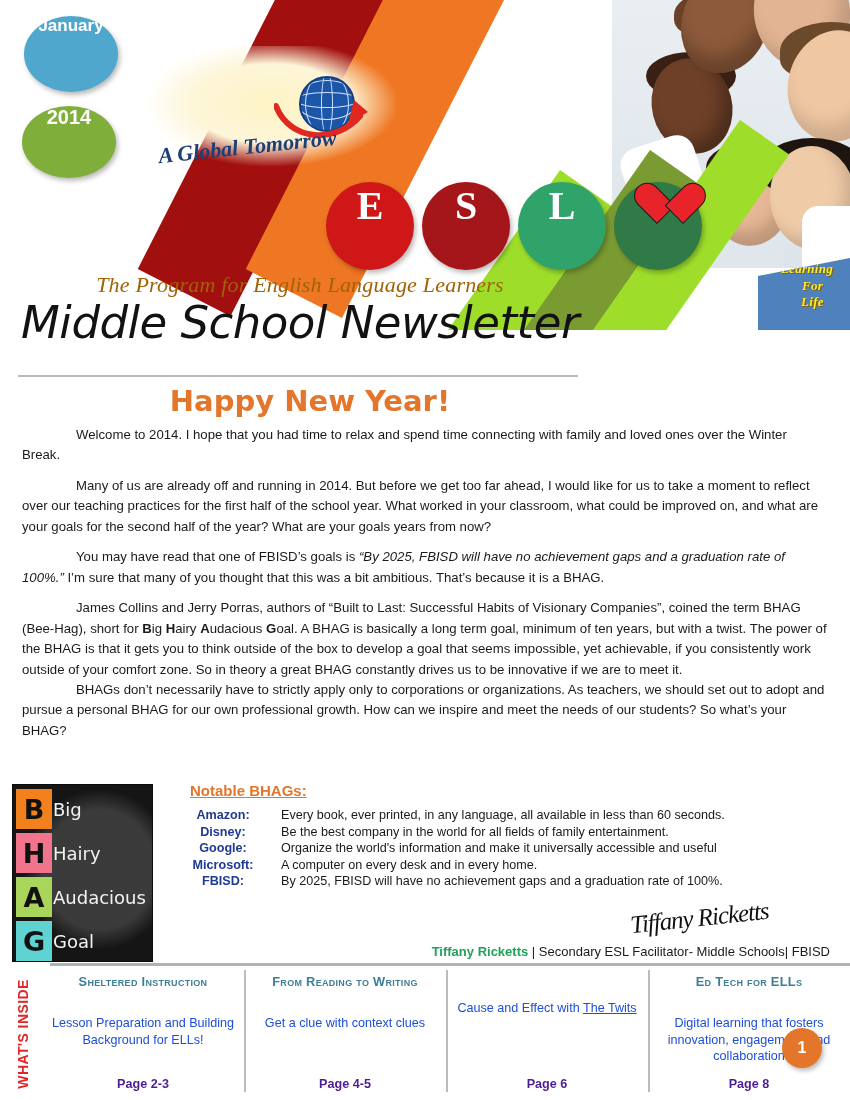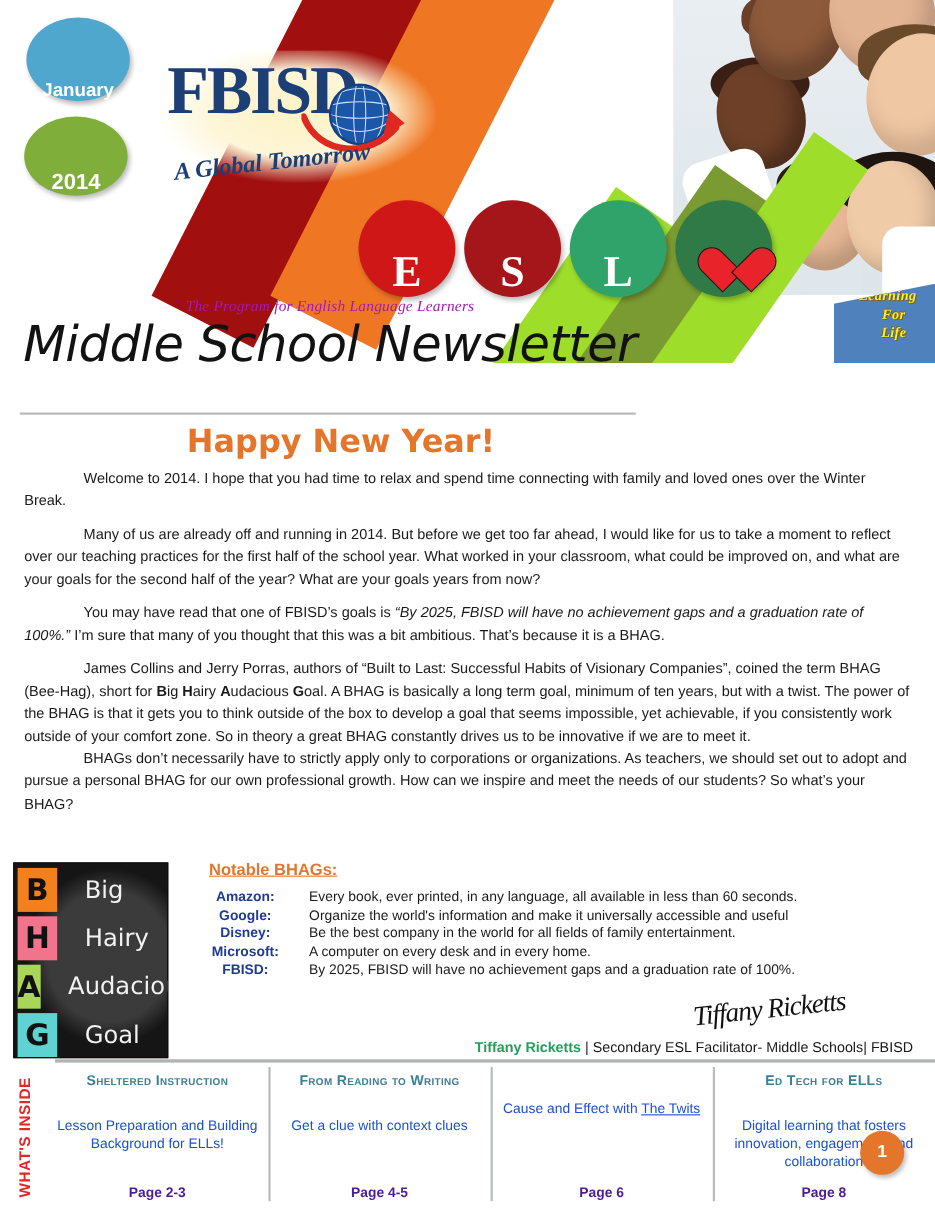--- a/index.html
+++ b/index.html
@@ -78,21 +78,21 @@
   .lfl span {
     display:block; text-align:center; color:#f2f13a;
     font-family:"Liberation Serif", serif; font-weight:bold; font-style:italic;
     font-size:13px; line-height:1.28; letter-spacing:.3px;
     text-shadow: 1px 1px 0 #8a5a00, -0.5px -0.5px 0 #8a5a00;
     margin-left: 17px;
   }
   .lfl span:first-child { padding-top:3px; margin-left:6px;}
 
   
-  .bubble { position:absolute; border-radius:50%; display:flex; align-items:flex-end; justify-content:center;
+  .bubble { position:absolute; border-radius:50%; display:flex; align-items:flex-start; justify-content:center;
             color:#fff; font-weight:bold; box-shadow: 2px 3px 5px rgba(0,0,0,.28); }
   .b-jan { left:24px; top:16px; width:94px; height:76px; background:#4fa7cd; font-size:17px; }
   .b-2014{ left:22px; top:106px; width:94px; height:72px; background:#7fae3a; font-size:20px; }
 
   
   .c-e { left:326px; top:182px; width:88px; height:88px; background:#cf1717; font-size:40px; font-family:"Liberation Serif",serif;}
   .c-s { left:422px; top:182px; width:88px; height:88px; background:#a4161a; font-size:40px; font-family:"Liberation Serif",serif;}
   .c-l { left:518px; top:182px; width:88px; height:88px; background:#2fa36a; font-size:40px; font-family:"Liberation Serif",serif;}
   .c-h { left:614px; top:182px; width:88px; height:88px; background:#2f7a46; }
   .heart { width:46px; height:46px; position:relative; }
@@ -114,21 +114,21 @@
   .gl1{ left:4px; top:-6px; width:44px; height:64px; }
   .gl2{ left:20px; top:-6px; width:12px; height:64px; }
   .gl3{ left:-6px; top:14px; width:64px; height:16px; border-radius:50%; }
   .gl4{ left:-6px; top:2px; width:64px; height:40px; border-radius:50%; }
   .logo-arrow { position:absolute; left:128px; top:52px; width:96px; height:46px; }
   .logo-tag { position:absolute; left:12px; top:88px; font-family:"Liberation Serif",serif; font-style:italic;
               font-weight:bold; font-size:22px; color:#1c3f76; transform: rotate(-6deg); }
 
   
   .mast { position:absolute; left:0; top:272px; width:600px; text-align:center; }
-  .mast-sub1 { font-family:"Liberation Serif", serif; font-style:italic; font-size:14px; color:#a21caf; letter-spacing:.2px; }
+  .mast-sub1 { font-family:"Liberation Serif", serif; font-style:italic; font-size:22px; color:#a16207; letter-spacing:.2px; }
   .mast-title { font-family:"DejaVu Sans", sans-serif; font-style:italic; font-size:45px; color:#121212;
                 line-height:1.06; margin-top:1px; letter-spacing:-0.5px; }
   .mast-sub2 { font-size:14.5px; color:#7d1f22; font-weight:bold; font-variant:small-caps;
                letter-spacing:.2px; margin-top:2px; }
   .rule { position:absolute; left:18px; top:375px; width:560px; height:2px; background:#b9b9b9; }
 
   .h1-happy { position:absolute; left:0; top:384px; width:620px; text-align:center;
               color:#e3762a; font-size:29px; font-weight:bold; font-family:"DejaVu Sans", sans-serif;}
 
   
@@ -143,21 +143,21 @@
   .bhag-board {
     position:absolute; left:12px; top:784px; width:141px; height:178px;
     background:
       radial-gradient(ellipse at 62% 48%, rgba(255,255,255,.16) 0 46%, rgba(255,255,255,0) 62%),
       #151515;
     border:1px solid #0b0b0b; overflow:hidden;
   }
   .bhag-row { position:absolute; left:0; width:141px; height:44px; display:flex; align-items:center; }
   .bhag-chip { width:36px; height:40px; margin-left:3px; display:flex; align-items:center; justify-content:center;
                font-family:"DejaVu Sans", sans-serif; font-weight:bold; font-size:27px; color:#111; }
-  .bhag-word { margin-left:25px; color:#f2f2f2; font-size:22px; font-family:"DejaVu Sans", sans-serif; }
+  .bhag-word { margin-left:1px; color:#f2f2f2; font-size:18px; font-family:"DejaVu Sans", sans-serif; }
 
   
   .notable-title { position:absolute; left:190px; top:782px; font-size:15px; font-weight:bold; color:#e3762a;
                    text-decoration:underline; }
   .notable-list { position:absolute; left:175px; top:808px; width:660px; }
   .nb-row { display:flex; margin-bottom:2.5px; }
   .nb-name { width:96px; text-align:center; font-weight:bold; font-size:12.6px; color:#1f3a93; }
   .nb-text { margin-left:10px; font-size:12.6px; color:#1a1a1a; }
 
   
@@ -216,21 +216,20 @@
     <div class="stripe stripe-olive"></div>
     <div class="stripe stripe-lime-b"></div>
 
     <div class="lfl">
       <span>Learning</span>
       <span>For</span>
       <span>Life</span>
     </div>
 
     <div class="logo">
-      <div class="logo-word">FBISD</div>
       <div class="logo-globe">
         <div class="gl gl1"></div>
           <div class="gl gl2"></div>
           <div class="gl gl3"></div>
           <div class="gl gl4"></div>
       </div>
       <svg class="logo-arrow" viewBox="0 0 96 46">
         <path d="M2,8 C16,44 62,46 86,18" stroke="#e02720" stroke-width="6" fill="none" stroke-linecap="round"></path>
         <polygon points="80,2 94,14 74,26" fill="#e02720"></polygon>
       </svg>
@@ -297,26 +296,26 @@
     </div>
   </div>
 
   <div class="notable-title">Notable BHAGs:</div>
   <div class="notable-list">
     <div class="nb-row">
       <div class="nb-name">Amazon:</div>
       <div class="nb-text">Every book, ever printed, in any language, all available in less than 60 seconds.</div>
     </div>
     <div class="nb-row">
+      <div class="nb-name">Disney:</div>
+      <div class="nb-text"> Be the best company in the world for all fields of family entertainment.</div>
+    </div>
+    <div class="nb-row">
       <div class="nb-name">Google:</div>
       <div class="nb-text">Organize the world's information and make it universally accessible and useful</div>
-    </div>
-    <div class="nb-row">
-      <div class="nb-name">Disney:</div>
-      <div class="nb-text"> Be the best company in the world for all fields of family entertainment.</div>
     </div>
     <div class="nb-row">
       <div class="nb-name">Microsoft:</div>
       <div class="nb-text">A computer on every desk and in every home.</div>
     </div>
     <div class="nb-row">
       <div class="nb-name">FBISD:</div>
       <div class="nb-text">By 2025, FBISD will have no achievement gaps and a graduation rate of 100%.</div>
     </div>
   </div>

